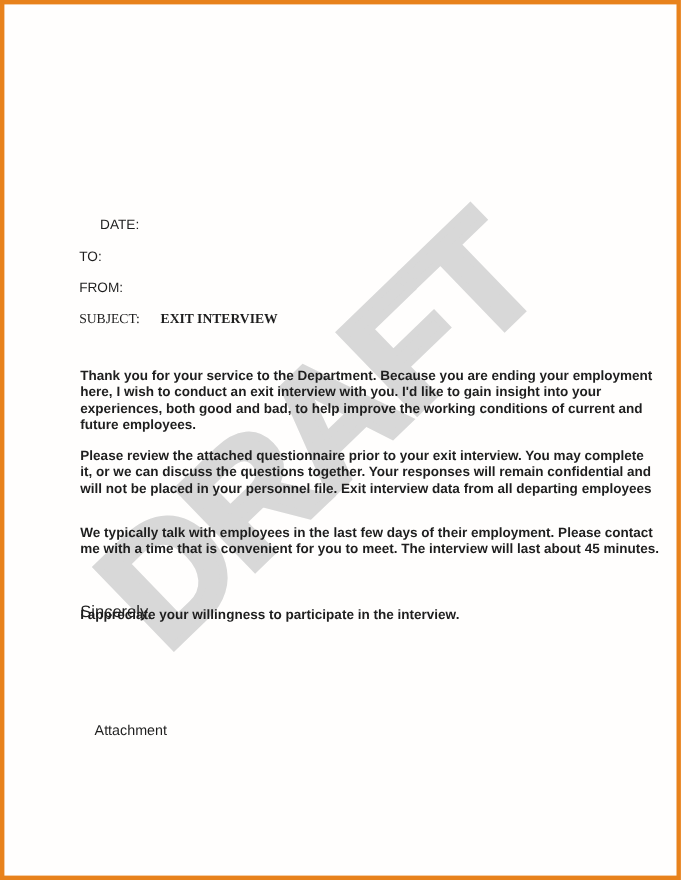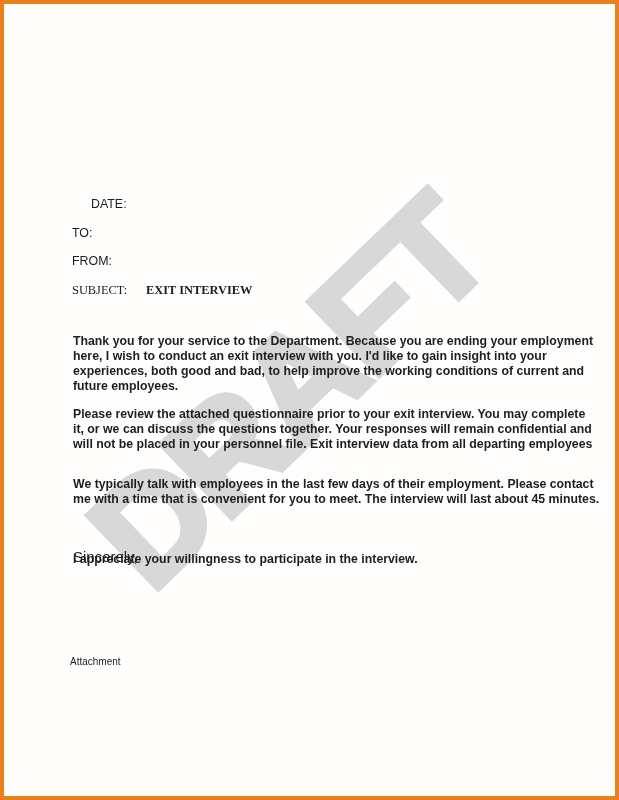--- a/index.html
+++ b/index.html
@@ -78,23 +78,23 @@
     position: absolute;
     left: 73px;
     top: 548px;
     font-size: 15px;
     color: #1e1e1e;
     z-index: 1;
     white-space: nowrap;
   }
   .attachment {
     position: absolute;
-    left: 70px;
+    left: 86px;
     top: 656px;
-    font-size: 10px;
+    font-size: 13px;
     color: #1e1e1e;
     z-index: 1;
     white-space: nowrap;
   }
 </style>
 </head>
 <body>
 
 <div class="page">
 

